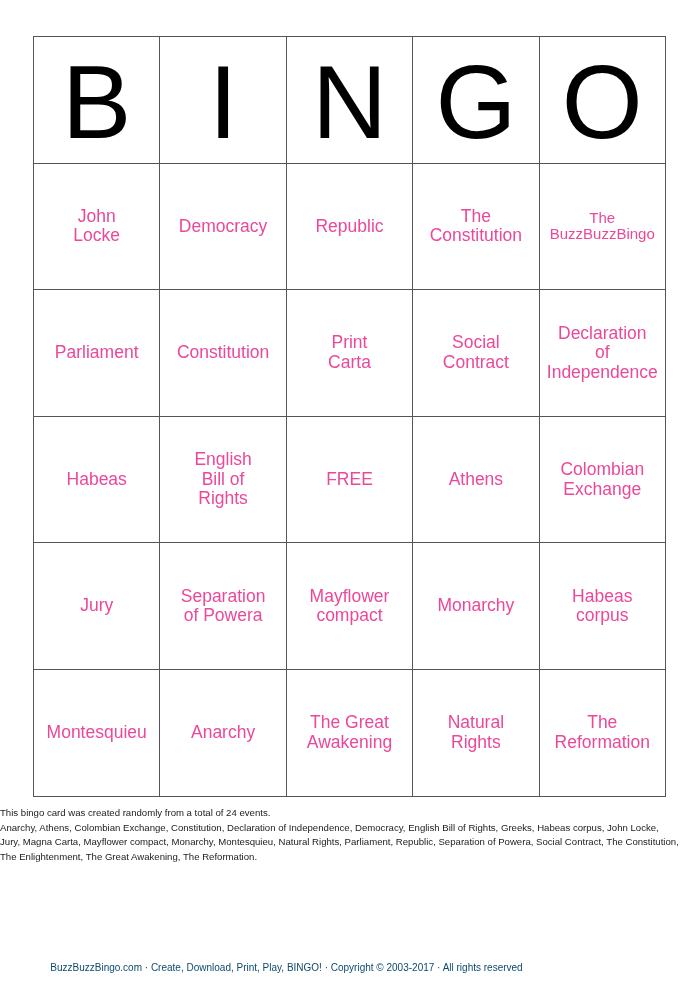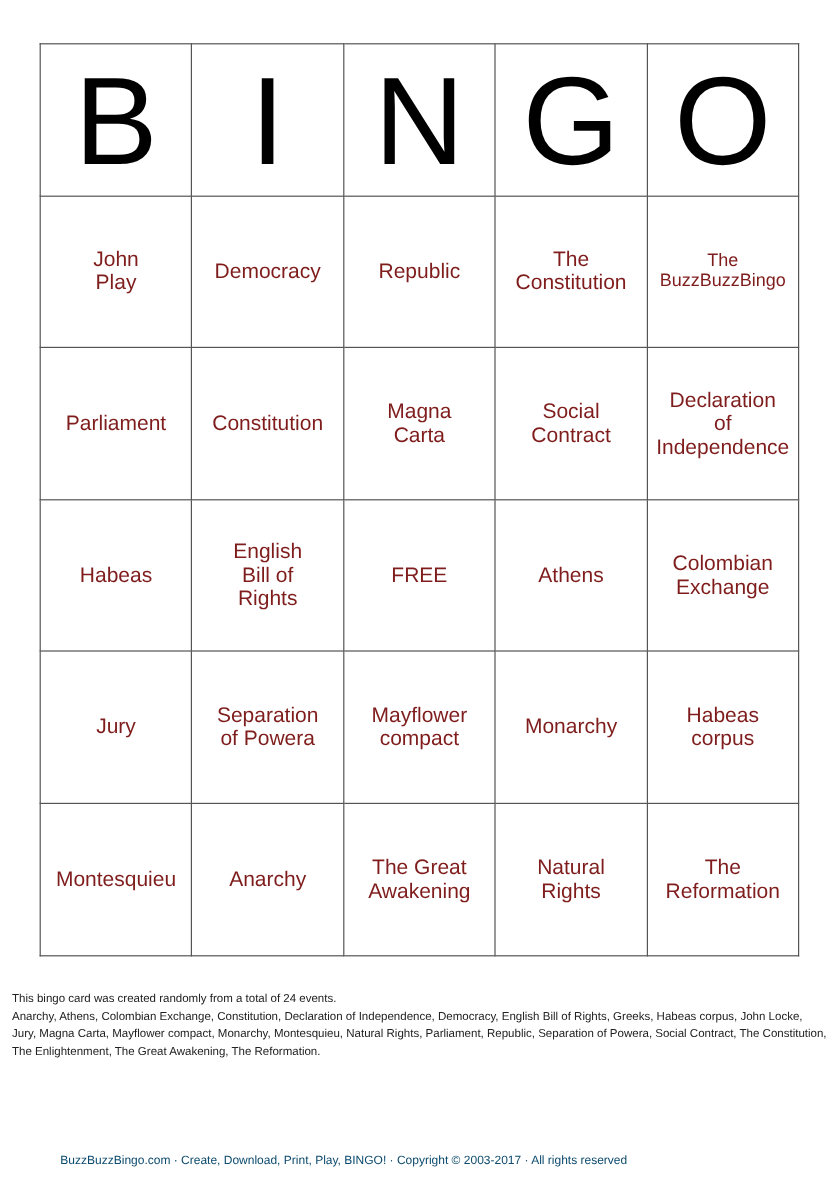--- a/index.html
+++ b/index.html
@@ -34,37 +34,36 @@
   }
   .card tr { height: 126.6px; }
   .header-cell {
     font-size: 104px;
     line-height: 1;
     color: #000000;
     padding-top: 4px !important;
   }
   .cell {
     font-size: 17.5px;
-    color: #7f1d1d;
+    color: #ec4899;
   }
   .cell.small { font-size: 15px; }
   .cell-text {
     display: inline-block;
     max-width: 118px;
     word-wrap: break-word;
   }
   .footer-note {
     position: absolute;
-    left: 10px;
+    left: 0;
     top: 806px;
     width: 680px;
     font-size: 9.6px;
     line-height: 14.5px;
     color: #222222;
-    margin-top: 20px;
   }
   .copyright {
     position: absolute;
     left: 0;
     top: 962px;
     width: 573px;
     text-align: center;
     font-size: 10px;
     color: #0c4a6e;
   }
@@ -77,30 +76,30 @@
     <tr>
       <td class="header-cell">B</td>
       <td class="header-cell">I</td>
       <td class="header-cell">N</td>
       <td class="header-cell">G</td>
       <td class="header-cell">O</td>
     </tr>
   </tbody>
   <tbody id="grid-body">
       <tr>
-        <td class="cell"><span class="cell-text"><span>John</span><br><span>Play</span></span></td>
+        <td class="cell"><span class="cell-text"><span>John</span><br><span>Locke</span></span></td>
         <td class="cell"><span class="cell-text"><span>Democracy</span></span></td>
         <td class="cell"><span class="cell-text"><span>Republic</span></span></td>
         <td class="cell"><span class="cell-text"><span>The</span><br><span>Constitution</span></span></td>
         <td class="cell small"><span class="cell-text"><span>The</span><br><span>BuzzBuzzBingo</span></span></td>
       </tr>
       <tr>
         <td class="cell"><span class="cell-text"><span>Parliament</span></span></td>
         <td class="cell"><span class="cell-text"><span>Constitution</span></span></td>
-        <td class="cell"><span class="cell-text"><span>Magna</span><br><span>Carta</span></span></td>
+        <td class="cell"><span class="cell-text"><span>Print</span><br><span>Carta</span></span></td>
         <td class="cell"><span class="cell-text"><span>Social</span><br><span>Contract</span></span></td>
         <td class="cell"><span class="cell-text"><span>Declaration</span><br><span>of</span><br><span>Independence</span></span></td>
       </tr>
       <tr>
         <td class="cell"><span class="cell-text"><span>Habeas</span></span></td>
         <td class="cell"><span class="cell-text"><span>English</span><br><span>Bill of</span><br><span>Rights</span></span></td>
         <td class="cell"><span class="cell-text"><span>FREE</span></span></td>
         <td class="cell"><span class="cell-text"><span>Athens</span></span></td>
         <td class="cell"><span class="cell-text"><span>Colombian</span><br><span>Exchange</span></span></td>
       </tr>

